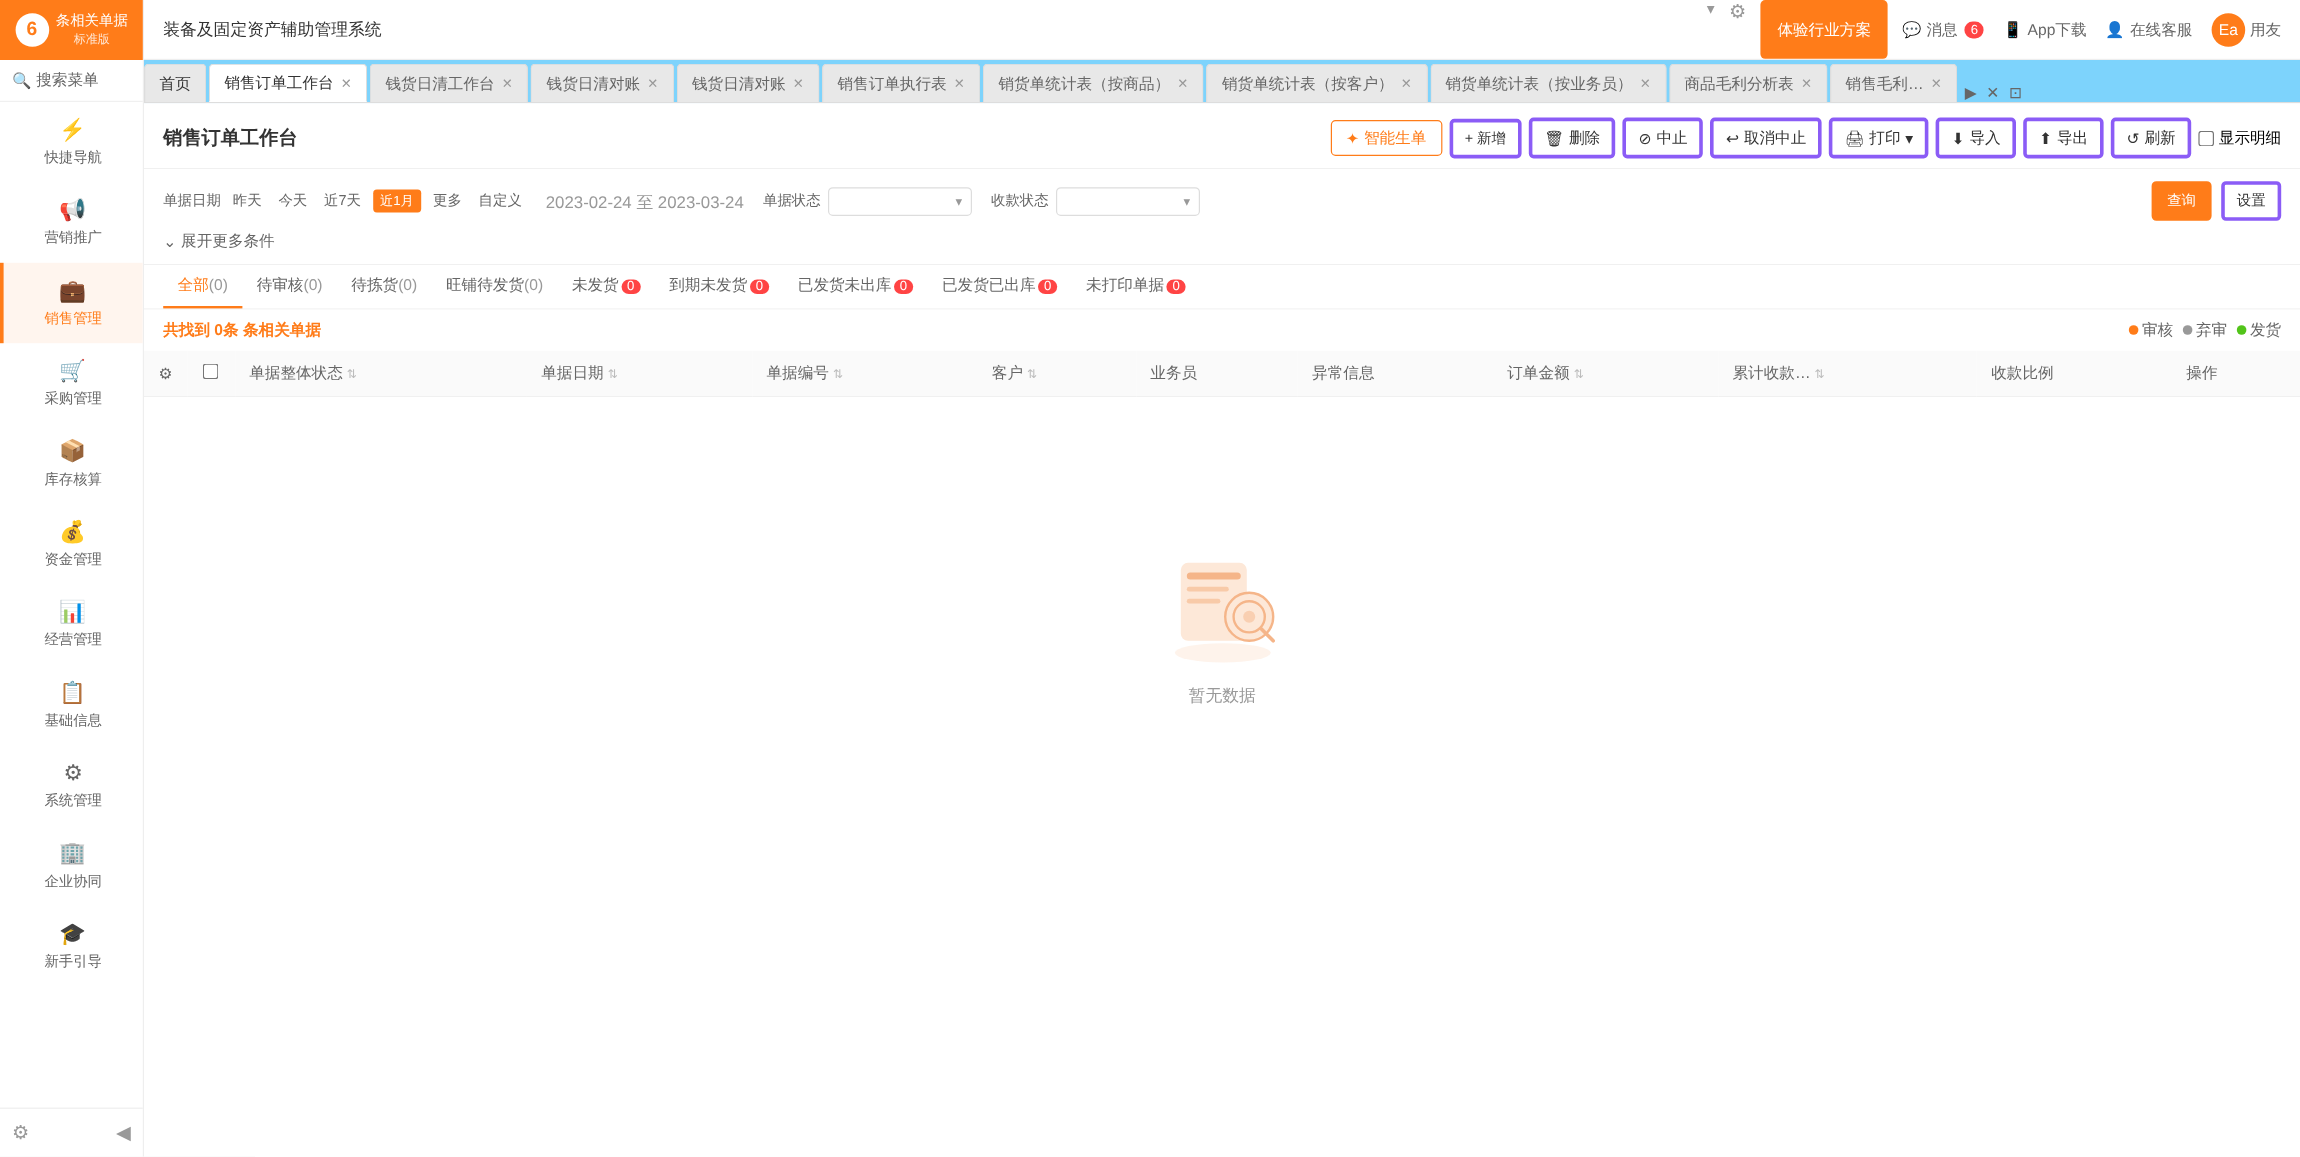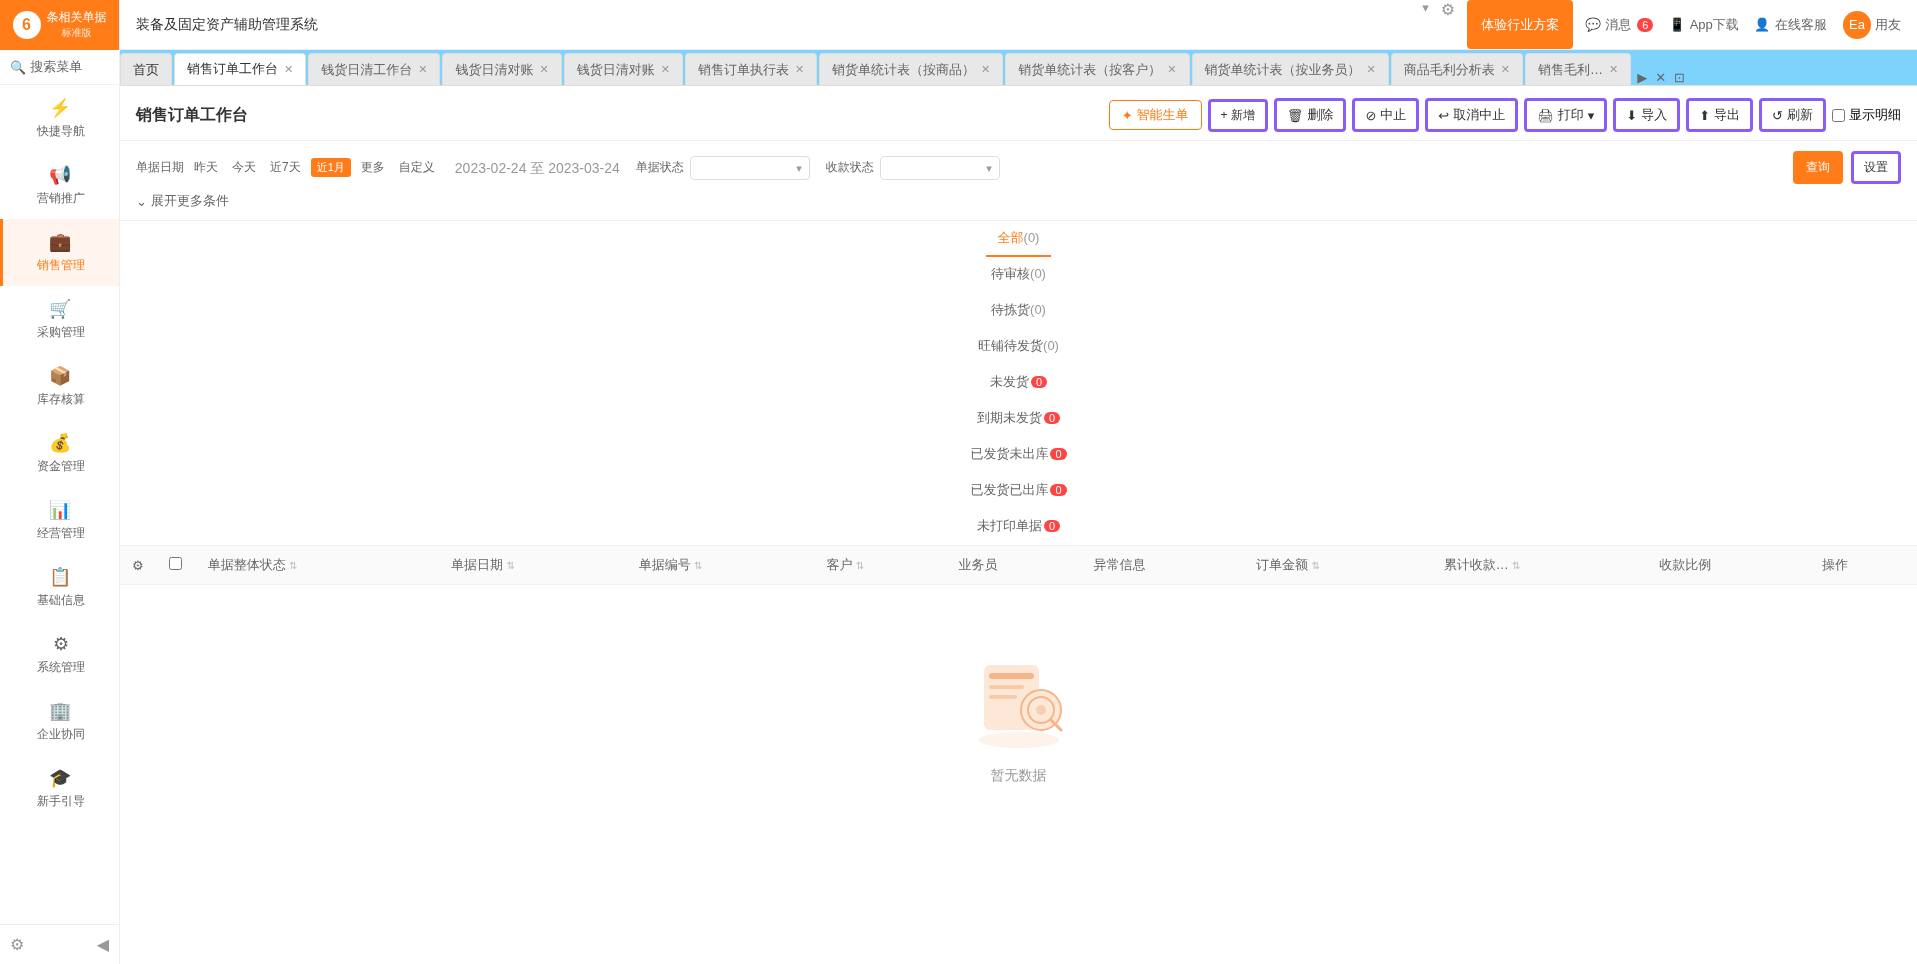--- a/index.html
+++ b/index.html
@@ -59,21 +59,21 @@
     .filter-date-options { display: flex; gap: 6px; align-items: center; }
     .date-option { color: #666; cursor: pointer; font-size: 12px; padding: 2px 4px; }
     .date-option.badge-option { background: #ff7c19; color: #fff; border-radius: 3px; padding: 2px 6px; font-size: 11px; }
     .date-range { font-size: 14px; color: #999; margin-top: 3px; }
     .filter-select { border: 1px solid #ddd; border-radius: 4px; padding: 4px 24px 4px 8px; font-size: 12px; cursor: pointer; background: #fff; appearance: none; min-width: 120px; color: #333; }
     .select-wrapper { position: relative; display: inline-block; }
     .select-wrapper::after { content: '▾'; position: absolute; right: 8px; top: 50%; transform: translateY(-50%); color: #999; pointer-events: none; font-size: 11px; }
     .expand-btn { color: #666; cursor: pointer; font-size: 12px; display: flex; align-items: center; gap: 4px; }
 
     
-    .status-tabs { display: flex; align-items: center; padding: 0 16px; border-bottom: 1px solid #f0f0f0; background: #fff; flex-shrink: 0; flex-direction: column; }
+    .status-tabs { display: flex; align-items: center; padding: 0 16px; border-bottom: 1px solid #f0f0f0; background: #fff; flex-shrink: 0; }
     .status-tab { padding: 8px 12px; cursor: pointer; font-size: 13px; color: #666; border-bottom: 2px solid transparent; white-space: nowrap; }
     .status-tab.active { color: #ff7c19; border-bottom-color: #ff7c19; }
     .status-tab .badge-count { background: #ff4444; color: #fff; border-radius: 8px; padding: 0px 5px; font-size: 11px; margin-left: 2px; }
     .status-tab .badge-zero { color: #999; }
 
     
     .table-toolbar { padding: 8px 16px; display: flex; align-items: center; justify-content: space-between; background: #fff; }
     .total-count { font-size: 13px; color: #666; }
     .total-count span { color: #ff7c19; font-weight: bold; }
     .table-actions { display: flex; gap: 8px; }
@@ -377,20 +377,41 @@
         <span>已发货未出库</span><span class="badge-count">0</span>
       </div>
       <div class="status-tab">
         <span>已发货已出库</span><span class="badge-count">0</span>
       </div>
       <div class="status-tab">
         <span>未打印单据</span><span class="badge-count">0</span>
       </div>
     </div>
 
+    <div class="table-toolbar">
+      <div class="total-count">
+        <span>共找到</span>
+        <span> <span style="color:#ff7c19;font-weight:bold;">0条</span> </span>
+        <span>条相关单据</span>
+      </div>
+      <div class="table-actions">
+        <span class="table-action-btn">
+          <span class="dot dot-orange"></span>
+          <span>审核</span>
+        </span>
+        <span class="table-action-btn">
+          <span class="dot dot-gray"></span>
+          <span>弃审</span>
+        </span>
+        <span class="table-action-btn">
+          <span class="dot dot-green"></span>
+          <span>发货</span>
+        </span>
+      </div>
+    </div>
 
     <div class="table-scroll">
       <table>
         <thead>
           <tr>
             <th class="col-settings">
               <span>⚙</span>
             </th>
             <th class="col-check">
               <input type="checkbox" style="">

